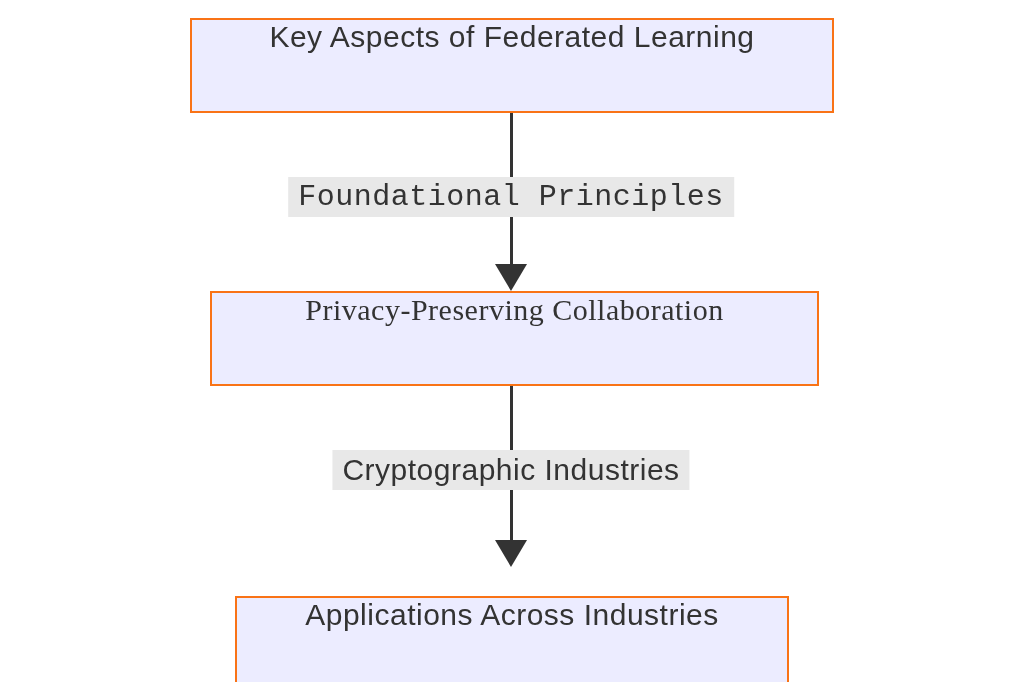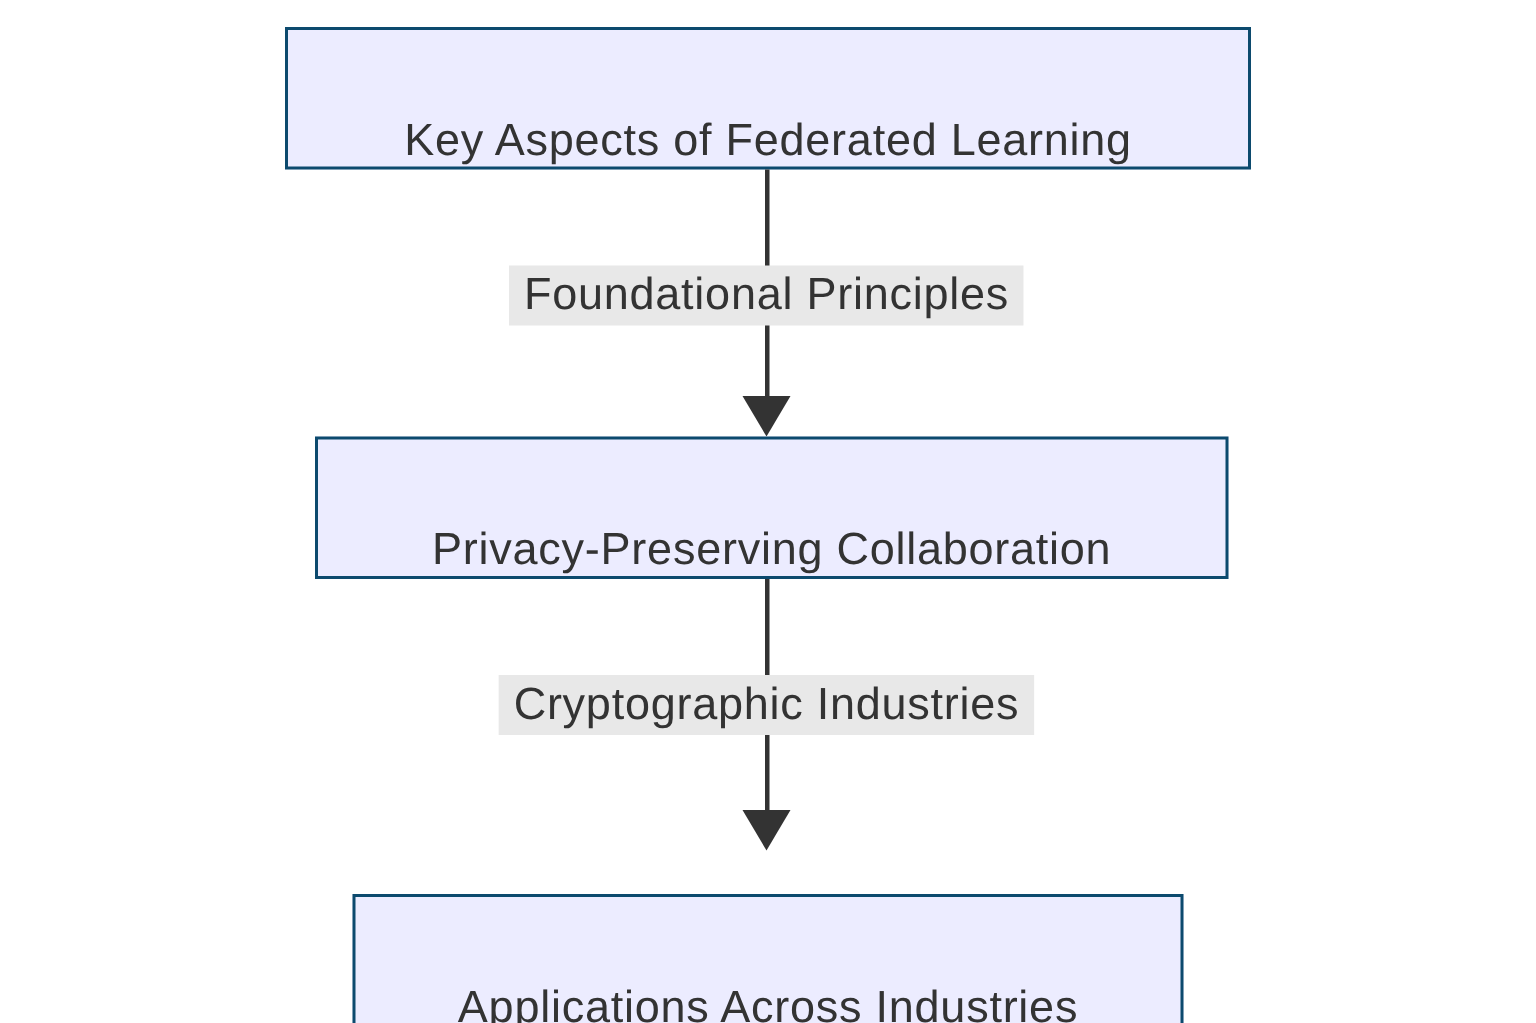--- a/index.html
+++ b/index.html
@@ -11,24 +11,24 @@
   .canvas {
     position: relative;
     width: 1024px;
     height: 682px;
     background: #ffffff;
     overflow: hidden;
   }
   .node {
     position: absolute;
     background: #ECECFF;
-    border: 2px solid #0c4a6e;
+    border: 2px solid #f97316;
     box-sizing: border-box;
     display: flex;
-    align-items: flex-end;
+    align-items: flex-start;
     justify-content: center;
   }
   .node-label {
     color: #333333;
     font-size: 30px;
     font-weight: 400;
     letter-spacing: 0.5px;
     white-space: nowrap;
   }
   .edge-line {
@@ -59,23 +59,23 @@
 <body>
 
 <div class="canvas">
 
   <div class="node" style="left:190px; top:18px; width:644px; height:95px;">
     <span class="node-label">Key Aspects of Federated Learning</span>
   </div>
 
   <div class="edge-line" style="left:510px; top:113px; height:152px;"></div>
   <div class="arrowhead" style="left:495px; top:264px;"></div>
-  <div class="edge-label" style="left:511px; top:177px;">Foundational Principles</div>
+  <div class="edge-label" style="left:511px; top:177px;font-family:Liberation Mono, monospace;">Foundational Principles</div>
 
-  <div class="node" style="left:210px; top:291px; width:609px; height:95px;">
+  <div class="node" style="left:210px; top:291px; width:609px; height:95px;font-family:Liberation Serif, serif;">
     <span class="node-label">Privacy-Preserving Collaboration</span>
   </div>
 
   <div class="edge-line" style="left:510px; top:386px; height:155px;"></div>
   <div class="arrowhead" style="left:495px; top:540px;"></div>
   <div class="edge-label" style="left:511px; top:450px;">Cryptographic Industries</div>
 
   <div class="node" style="left:235px; top:596px; width:554px; height:95px;">
     <span class="node-label">Applications Across Industries</span>
   </div>

